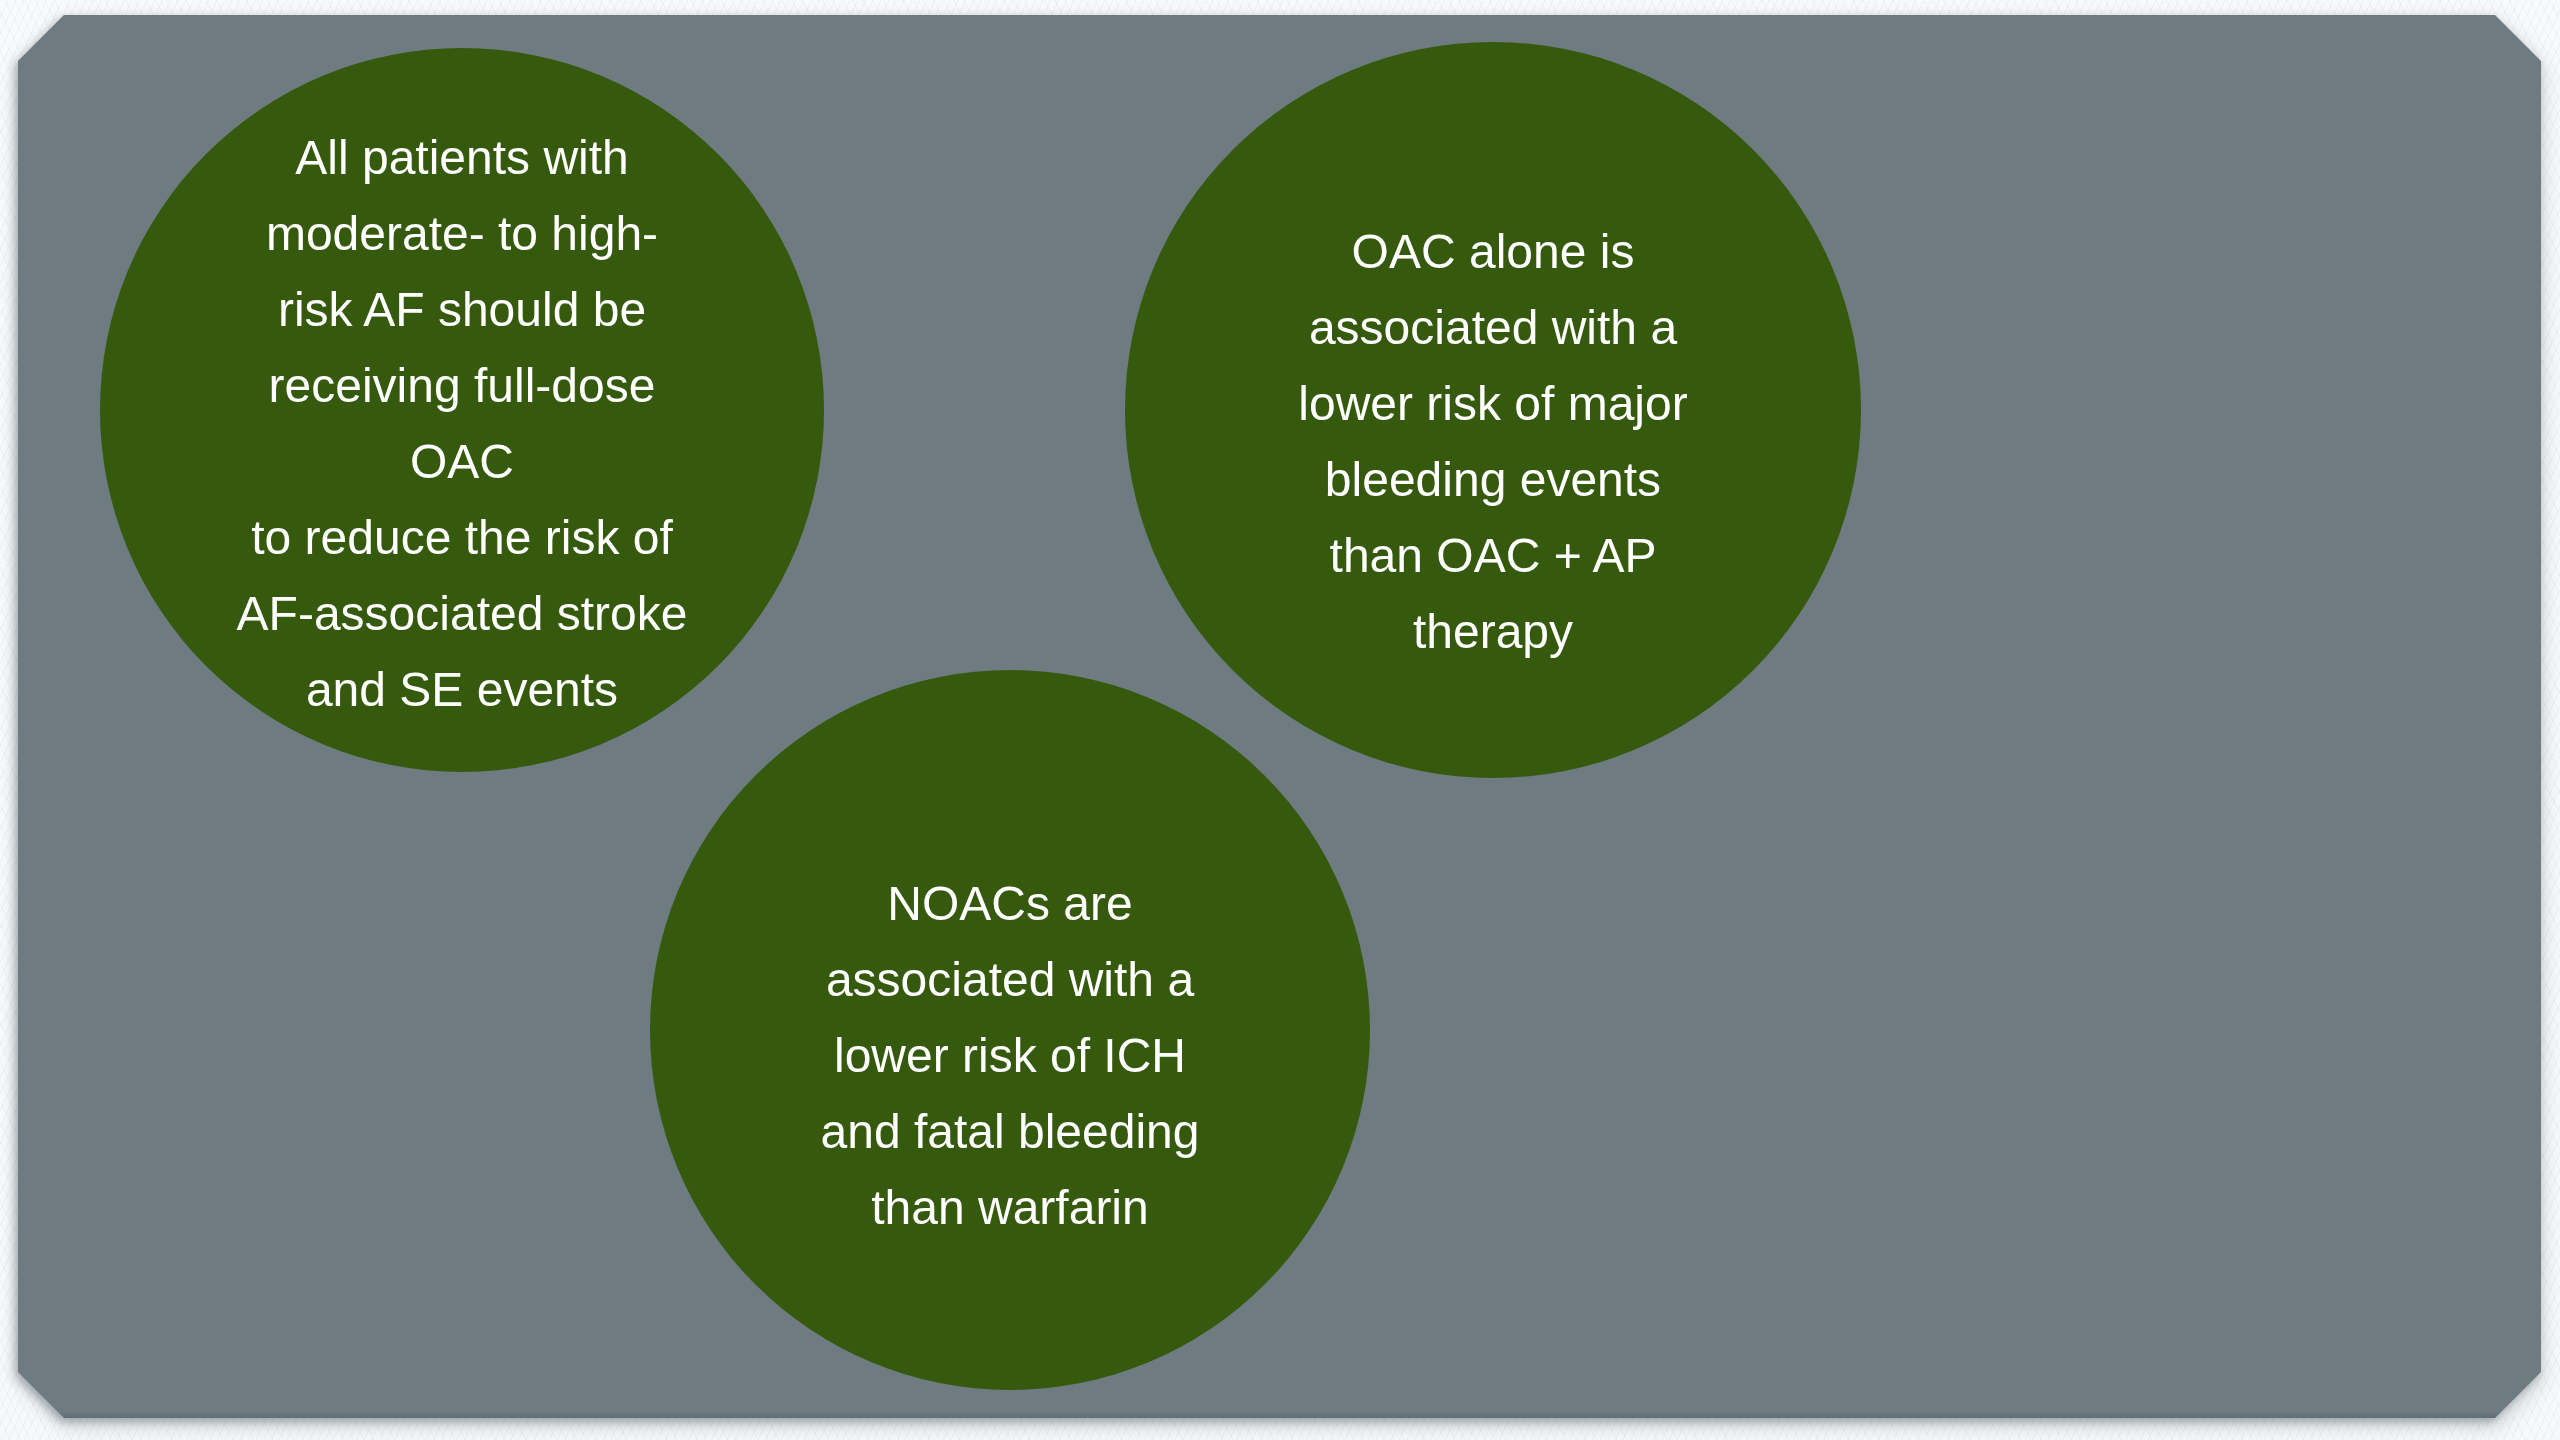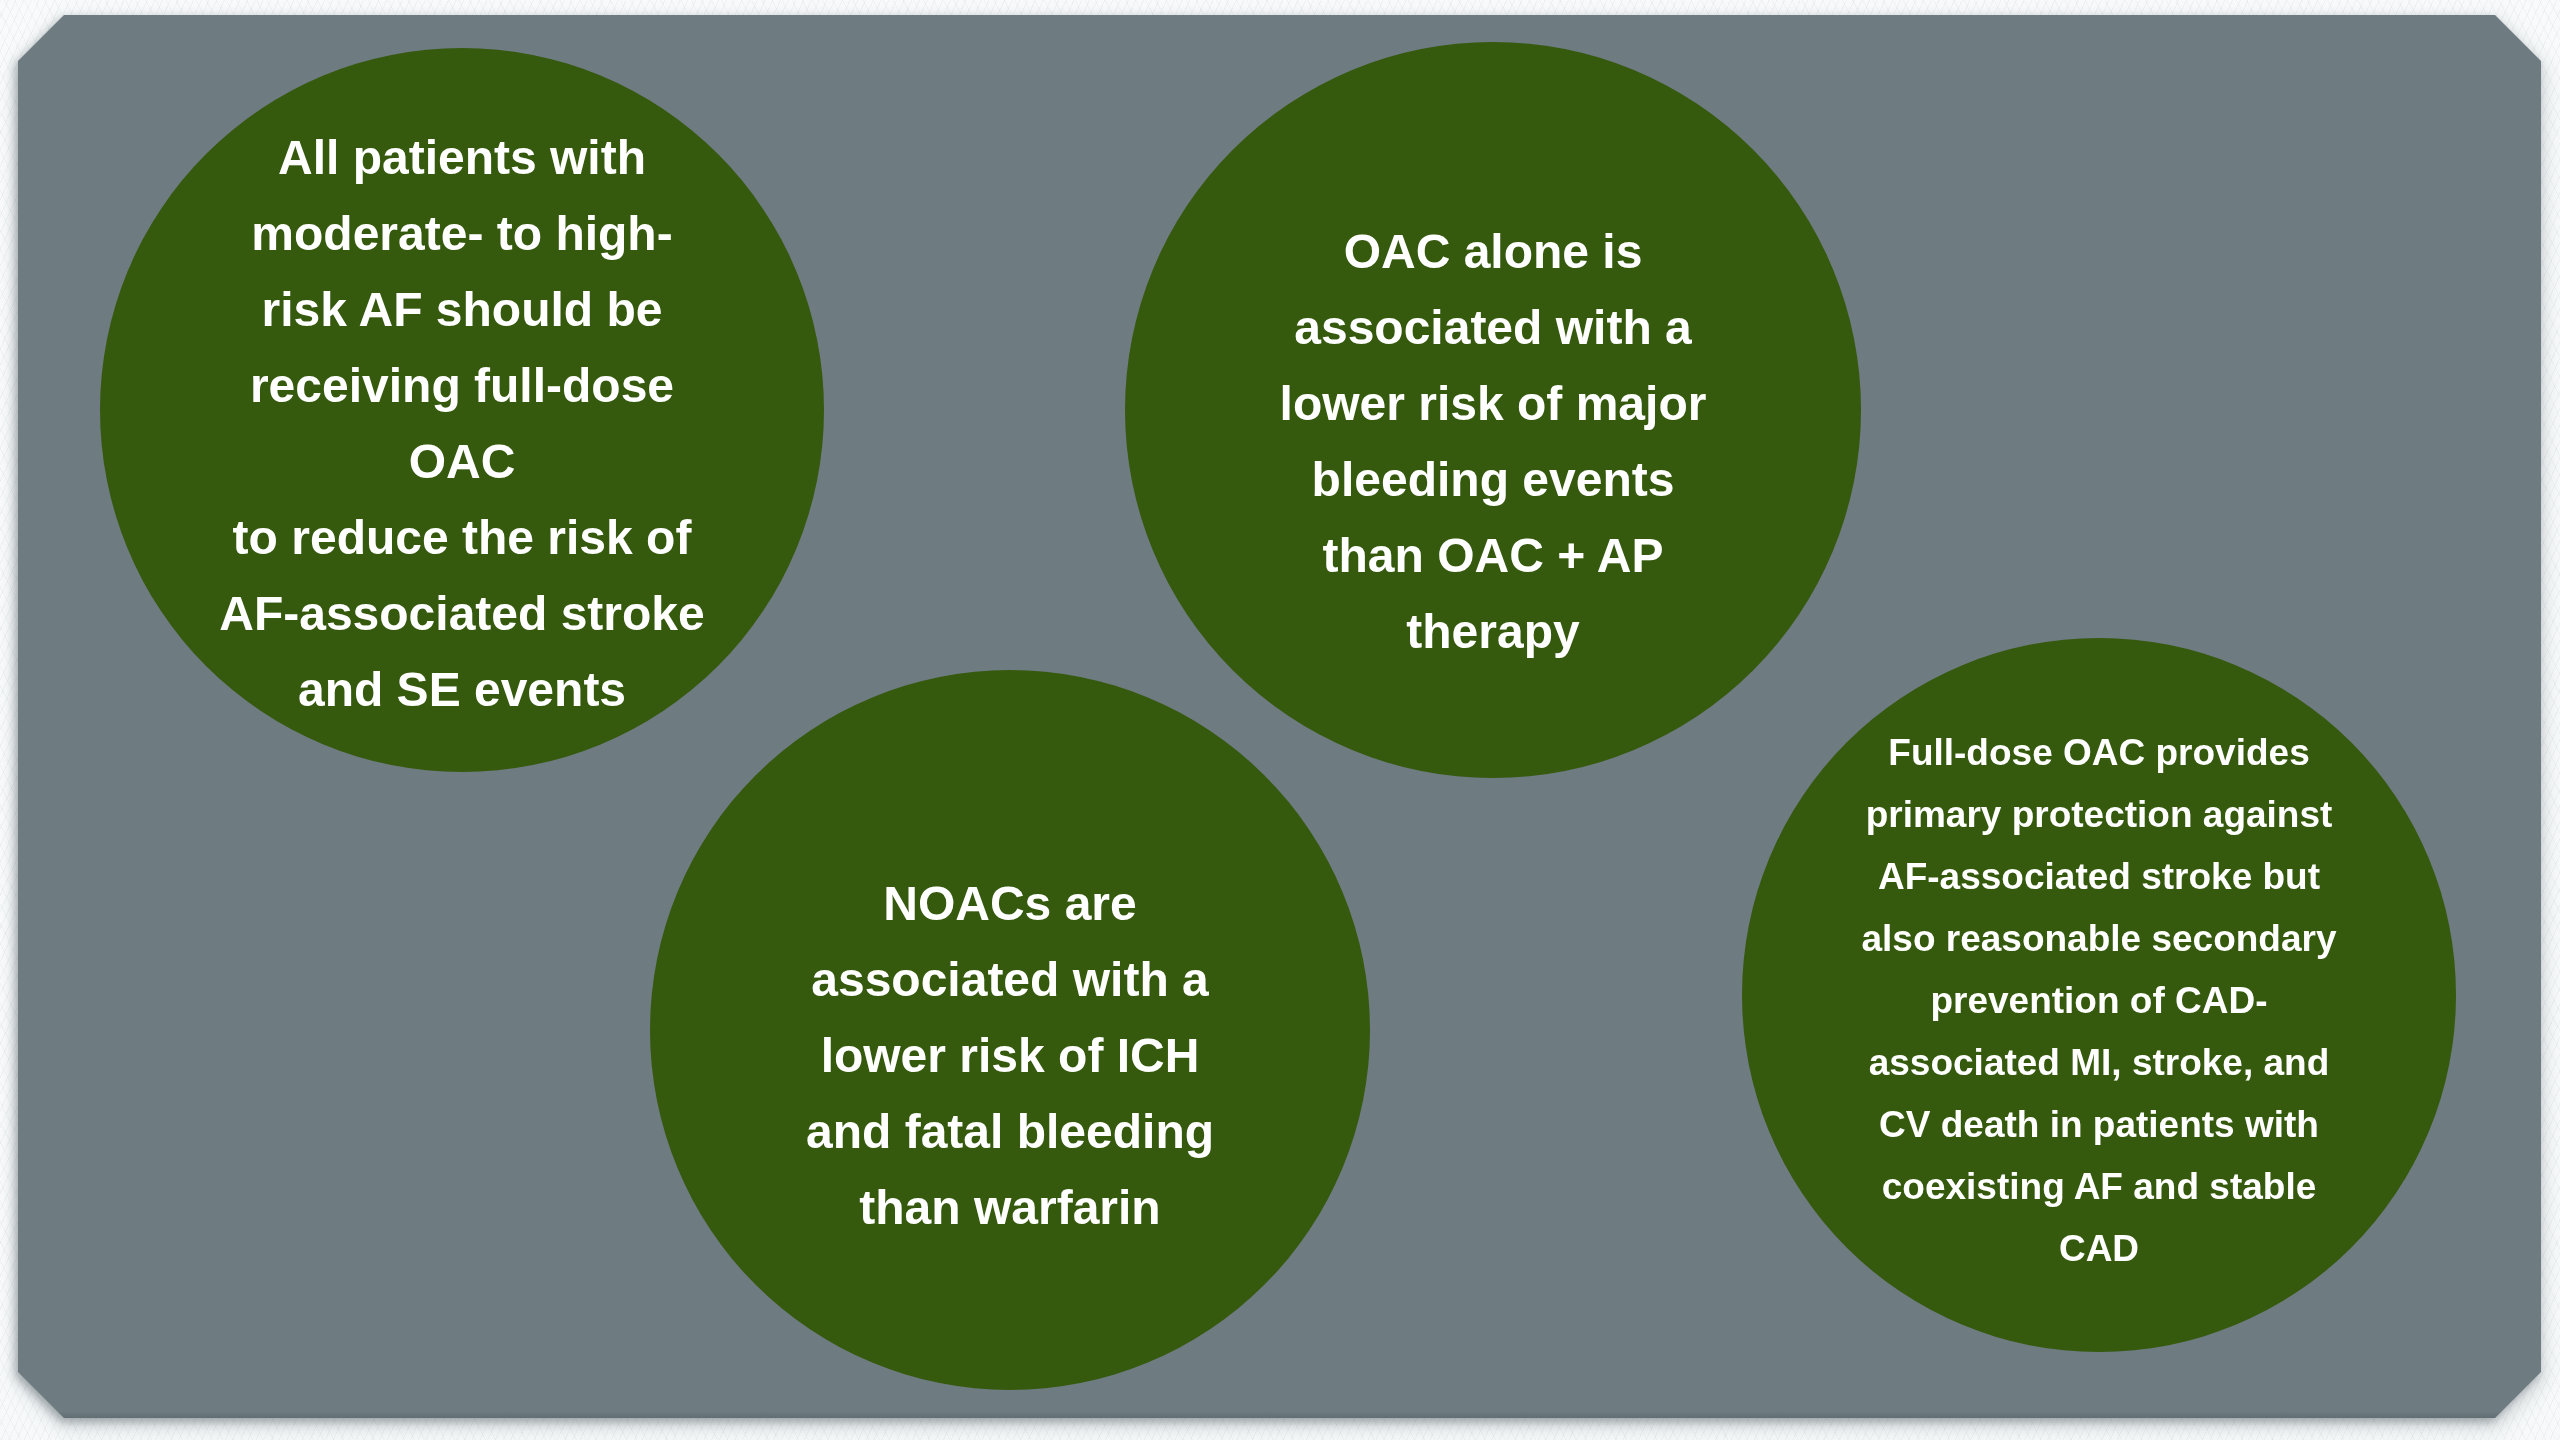--- a/index.html
+++ b/index.html
@@ -1,21 +1,21 @@
 <!DOCTYPE html>
 <html style="--page-bg: #f3f5f6; --slide-bg: #6e7b81; --bubble-fill: #35590d; --bubble-text: #ffffff;"><head>
 <meta charset="utf-8">
 <style>
   :root{
     --page-bg:#f3f5f6;
     --slide-bg:#6e7b81;
     --bubble-fill:#35590d;
     --bubble-text:#ffffff;
   }
-  *{margin:0;padding:0;box-sizing:border-box;font-weight:bold;}
+  *{margin:0;padding:0;box-sizing:border-box;}
   html,body{width:2560px;height:1440px;overflow:hidden;}
   body{
     font-family:"Liberation Sans","DejaVu Sans",sans-serif;
     background-color:var(--page-bg);
     background-image:
       repeating-linear-gradient(115deg, rgba(150,168,174,0.10) 0 1px, rgba(0,0,0,0) 1px 7px),
       repeating-linear-gradient(63deg, rgba(150,168,174,0.08) 0 1px, rgba(0,0,0,0) 1px 9px),
       radial-gradient(125% 130% at 50% 44%, #f8fafb 55%, #e6ebed 100%);
     position:relative;
   }
@@ -83,26 +83,15 @@
     </div>
 
     <div class="bubble c3">
       <span class="msg">NOACs are
 associated with a
 lower risk of ICH
 and fatal bleeding
 than warfarin</span>
     </div>
 
-    <div class="bubble c4">
-      <span class="msg">Full-dose OAC provides
-primary protection against
-AF-associated stroke but
-also reasonable secondary
-prevention of CAD-
-associated MI, stroke, and
-CV death in patients with
-coexisting AF and stable
-CAD</span>
-    </div>
 
   </div>
 </div>
 
 </body></html>

